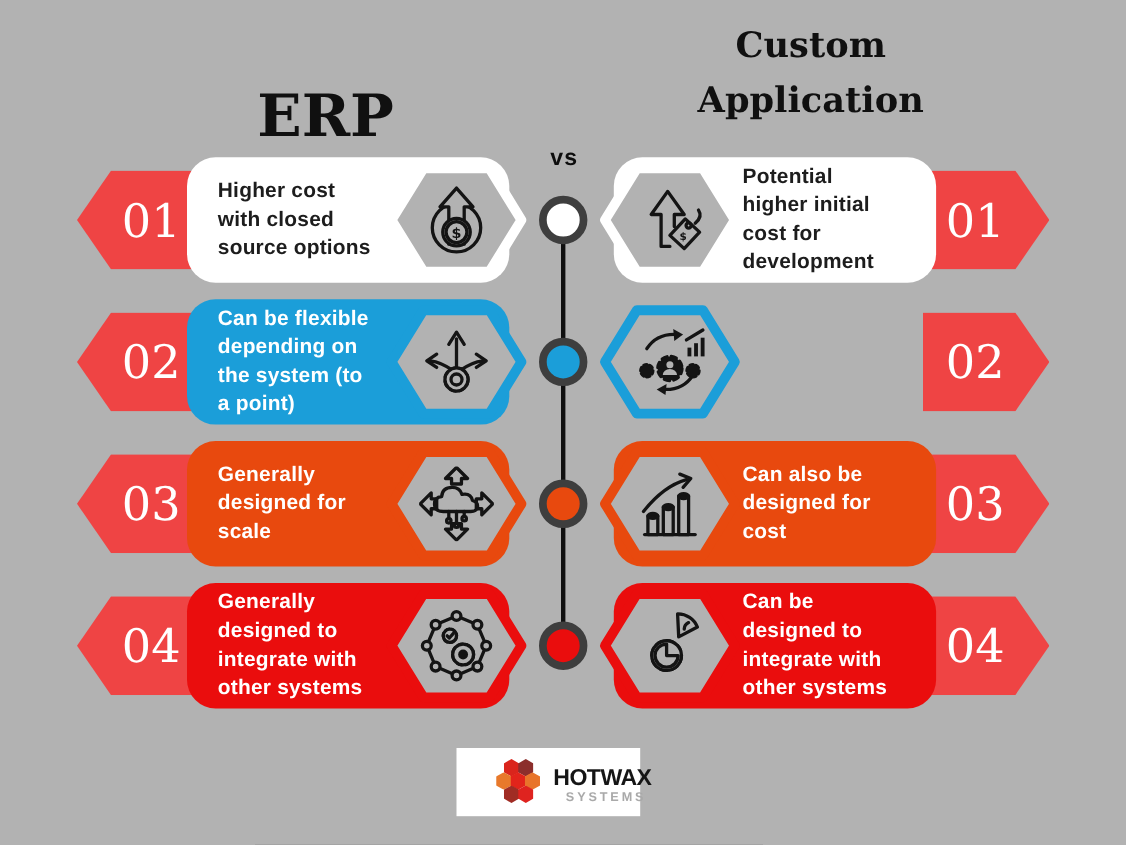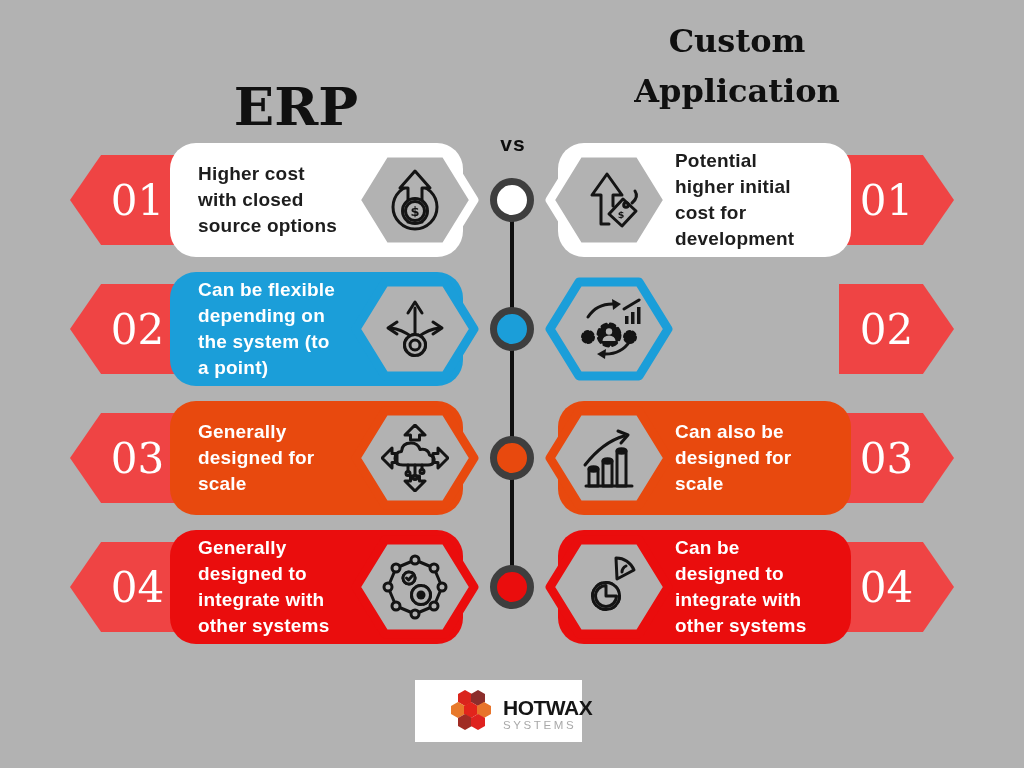--- a/index.html
+++ b/index.html
@@ -47,22 +47,22 @@
 
   .logo{position:absolute;left:415px;top:680px;width:167px;height:62px;background:#ffffff;}
   .logo-hexes{position:absolute;left:36px;top:10px;width:40px;height:42px;}
   .logo-hex{position:absolute;width:14px;height:16px;
             clip-path:polygon(50% 0,100% 25%,100% 75%,50% 100%,0 75%,0 25%);}
   .hx0{left:7px;top:0} .hx1{left:20px;top:0}
   .hx2{left:0;top:12px} .hx3{left:13px;top:12px} .hx4{left:26px;top:12px}
   .hx5{left:7px;top:24px} .hx6{left:20px;top:24px}
   .brand{position:absolute;left:88px;top:16px;font-size:21px;font-weight:bold;
          letter-spacing:-.5px;color:#151515;}
-  .brand-sub{position:absolute;left:88px;top:39px;width:96px;text-align:left;
-             font-size:11.5px;color:#a9a9a9;letter-spacing:2.6px;}
+  .brand-sub{position:absolute;left:88px;top:39px;width:96px;text-align:center;
+             font-size:11.5px;color:#a9a9a9;letter-spacing:2.6px;font-weight:bold;}
 </style>
 </head>
 <body>
 
 <div class="stage">
 
   <div class="title" id="title-left">ERP</div>
   <div id="title-vs">vs</div>
   <div class="title" id="title-right">Custom
 Application</div>
@@ -197,21 +197,21 @@
       <rect class="ink" x="28" y="37" width="9" height="25"></rect>
         <ellipse class="ink" cx="32.5" cy="37" rx="4.5" ry="2.2"></ellipse>
       <rect class="ink" x="42" y="27" width="9" height="35"></rect>
         <ellipse class="ink" cx="46.5" cy="27" rx="4.5" ry="2.2"></ellipse>
       <path class="ink" d="M10 41 Q28 18 49 12"></path>
       <path class="ink" d="M43 7 L53 11 L46 19"></path>
       </svg>
     <div class="card right">
       <div class="card-text">Can also be
 designed for
-scale</div>
+cost</div>
       </div>
     <div class="arrow right">
       <span>03</span>
       </div>
   </div>
 
   <div class="row" id="row-3" style="--rc: #ea0d0d; --tc: #ffffff;">
     <div class="arrow left">
       <span>04</span>
       </div>

